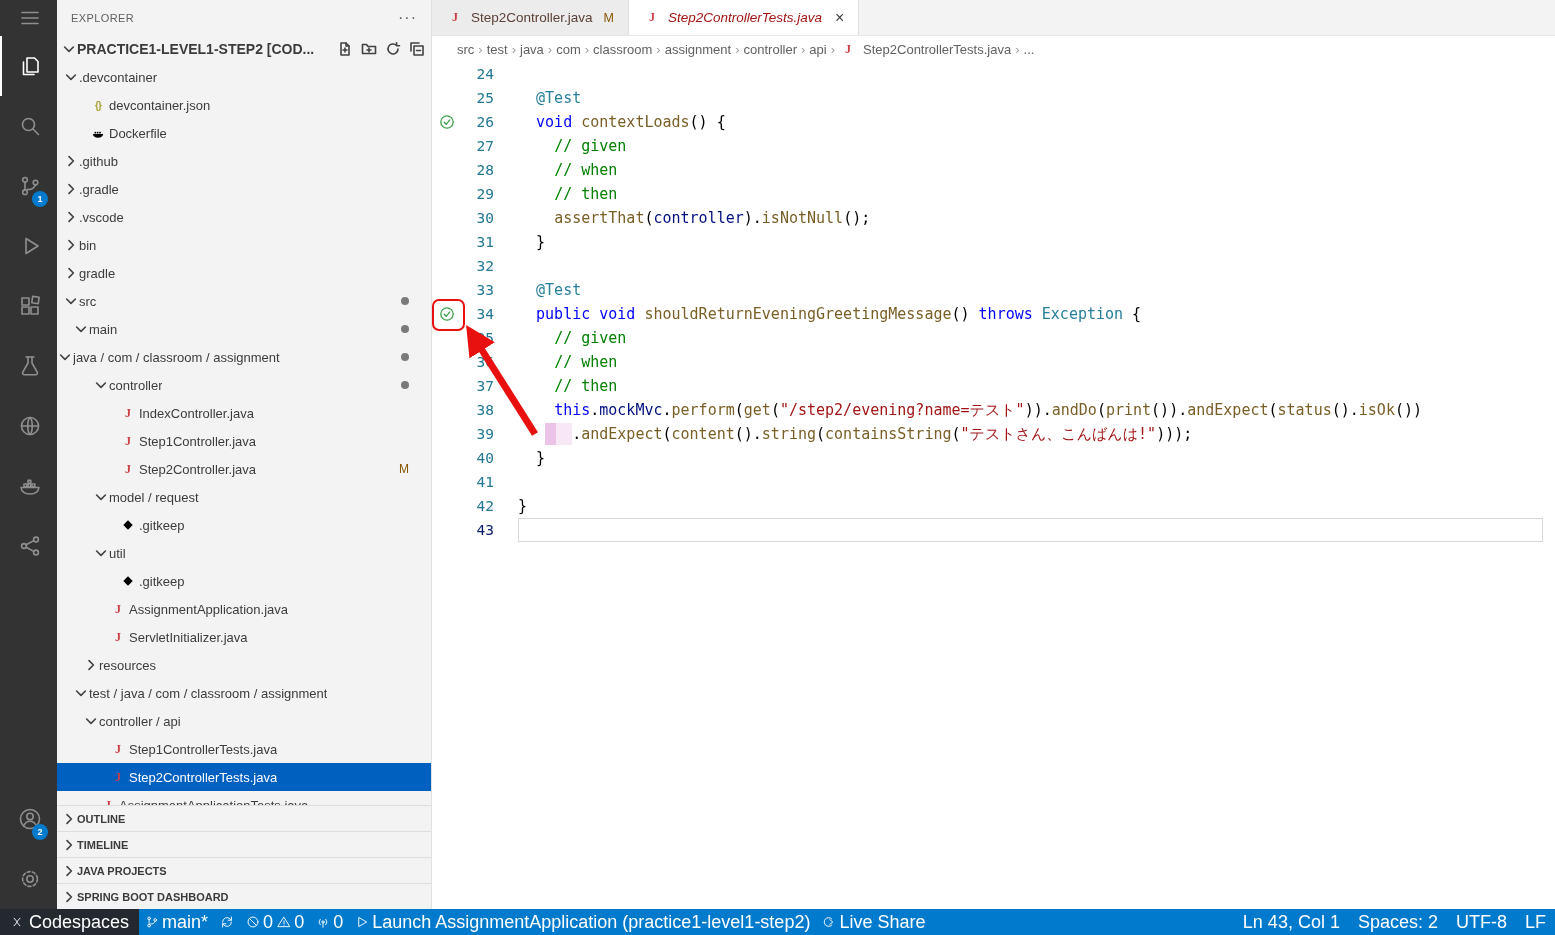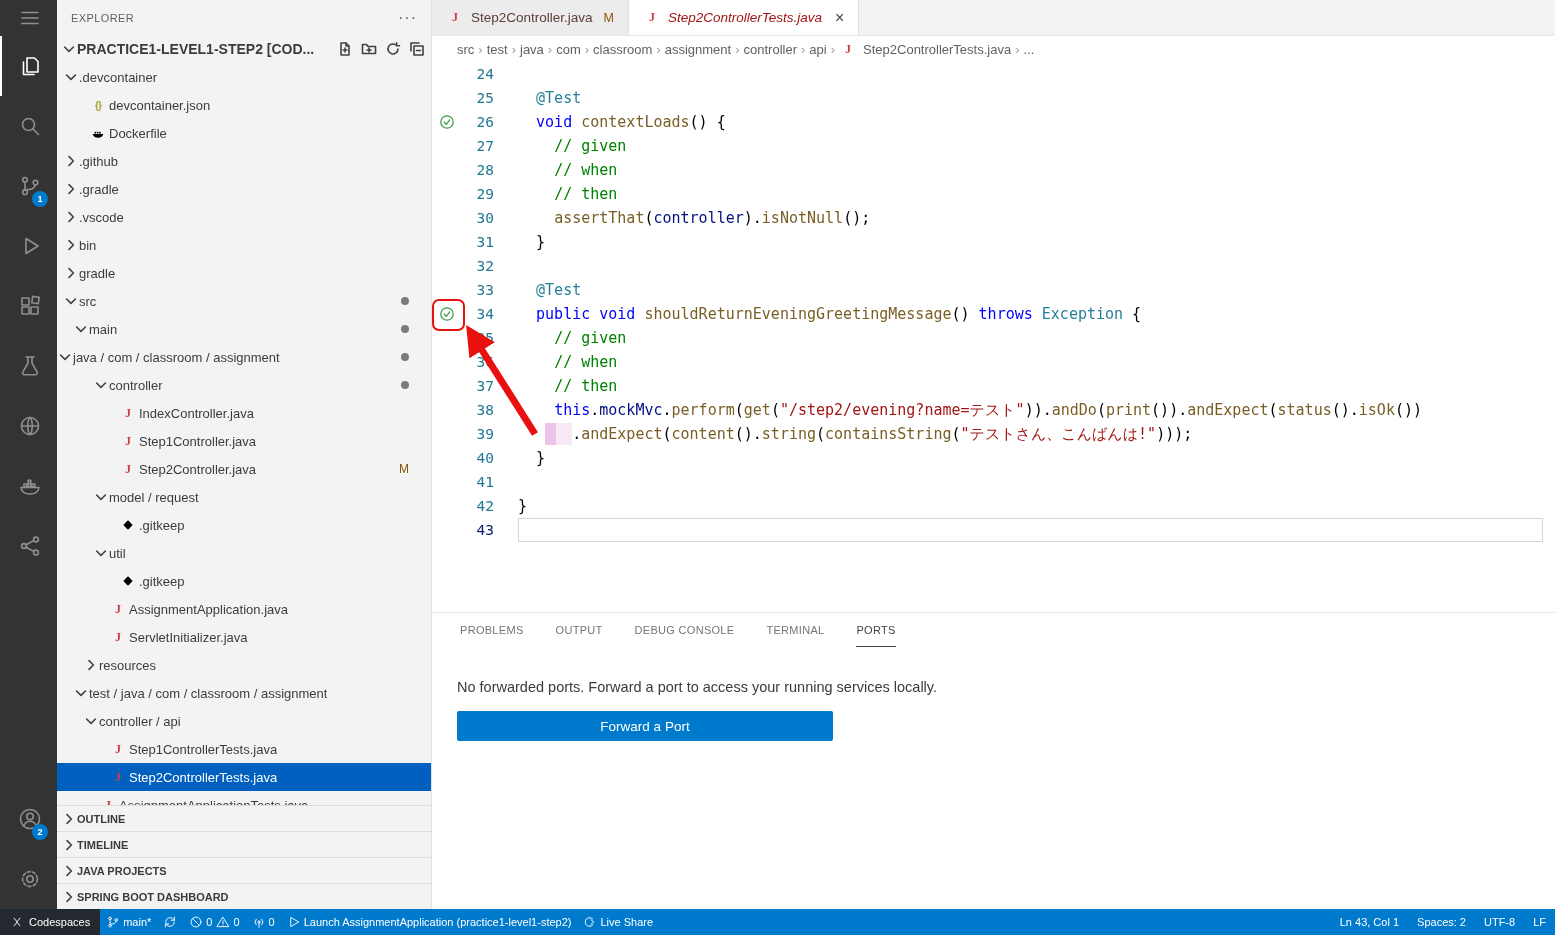--- a/index.html
+++ b/index.html
@@ -84,21 +84,21 @@
 
   
   #panel { flex:1; border-top:1px solid #e4e4e4; background:#fff; }
   #panel-tabs { height:40px; display:flex; align-items:stretch; gap:32px; padding-left:28px; }
   .panel-tab { display:flex; align-items:center; font-size:11px; letter-spacing:.3px; color:#757575; border-bottom:1px solid transparent; cursor:pointer; margin-bottom:6px; }
   .panel-tab.active { color:#424242; border-bottom-color:#424242; }
   #panel-message { margin:26px 0 0 25px; font-size:14.5px; color:#3b3b3b; }
   #forward-port-btn { margin:16px 0 0 25px; width:376px; height:30px; background:var(--accent,#007acc); color:#fff; border:none; border-radius:2px; font-size:13.5px; font-family:"Liberation Sans",sans-serif; cursor:pointer; }
 
   
-  #status-bar { height:26px; background:var(--statusbar-bg,#007acc); color:#fff; display:flex; align-items:stretch; font-size:11px; overflow:hidden; }
+  #status-bar { height:26px; background:var(--statusbar-bg,#007acc); color:#fff; display:flex; align-items:stretch; font-size:18px; overflow:hidden; }
   #remote-indicator { display:flex; align-items:center; gap:5px; background:var(--remote-bg,#24292f); padding:0 10px; cursor:pointer; }
   #remote-indicator .icon { width:14px; height:14px; }
   #status-left, #status-right { display:flex; align-items:stretch; }
   #status-right { margin-left:auto; }
   .status-item { display:flex; align-items:center; gap:4px; padding:0 6px; cursor:pointer; white-space:nowrap; }
   .status-item .icon { width:14px; height:14px; }
   .status-item .seg { display:flex; align-items:center; gap:3px; }
   #status-right .status-item { padding:0 9px; }
 </style>
 </head>
@@ -675,31 +675,20 @@
             </div>
           </div>
         <svg id="annotation-arrow">
           <defs>
             <marker id="ah" markerUnits="userSpaceOnUse" markerWidth="32" markerHeight="32" refX="4" refY="15" orient="auto">
               <path d="M0 0 L30 15 L0 30 Z" fill="#e8110f" stroke="none"></path>
             </marker>
           </defs>
           <line x1="103" y1="372" x2="48" y2="285" stroke="#e8110f" stroke-width="7" marker-end="url(#ah)"></line>
         </svg>
-      </div>
-      <div id="panel">
-        <div id="panel-tabs">
-            <div class="panel-tab">PROBLEMS</div>
-            <div class="panel-tab">OUTPUT</div>
-            <div class="panel-tab">DEBUG CONSOLE</div>
-            <div class="panel-tab">TERMINAL</div>
-            <div class="panel-tab active">PORTS</div>
-          </div>
-        <div id="panel-message">No forwarded ports. Forward a port to access your running services locally.</div>
-        <button id="forward-port-btn">Forward a Port</button>
       </div>
     </main>
   </div>
 
   <footer id="status-bar">
     <div id="remote-indicator">
       <span class="icon">
           <svg viewBox="0 0 24 24" stroke-width="2.2">
             <path d="M7 5.5l5.5 6.5L7 18.5"></path>
             <path d="M17 5.5L11.5 12 17 18.5"></path>

